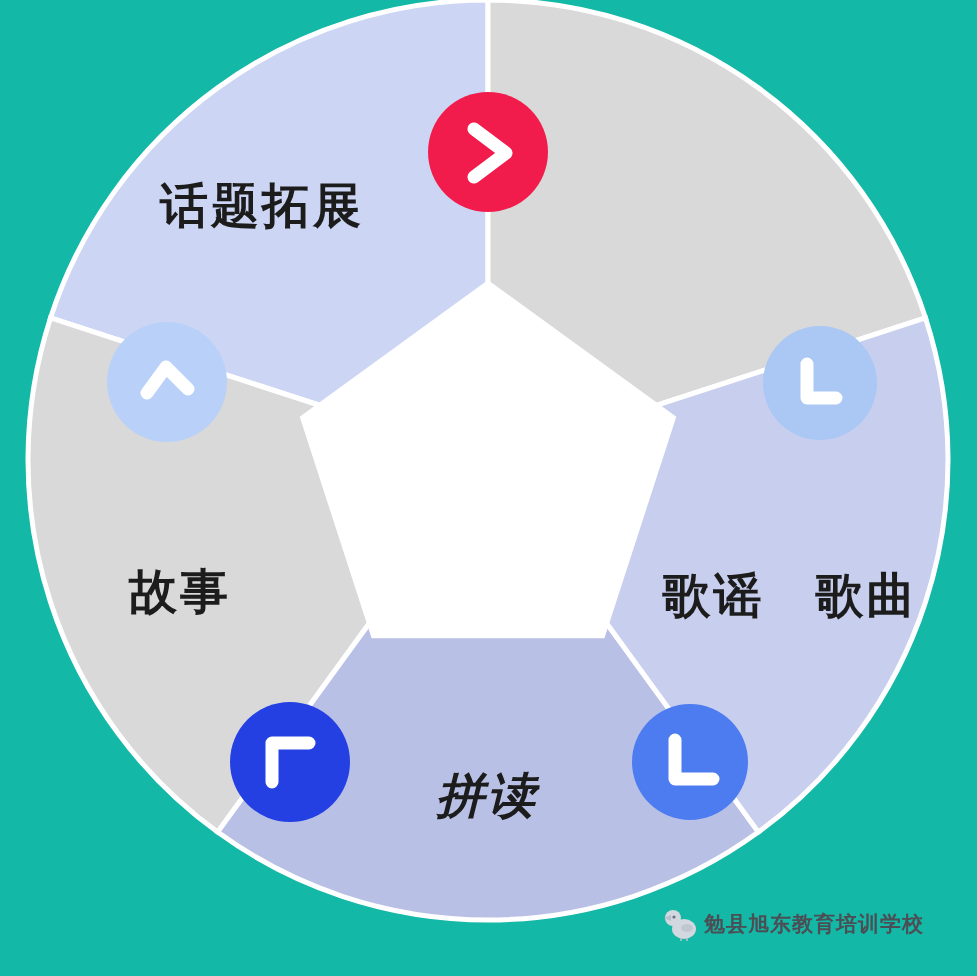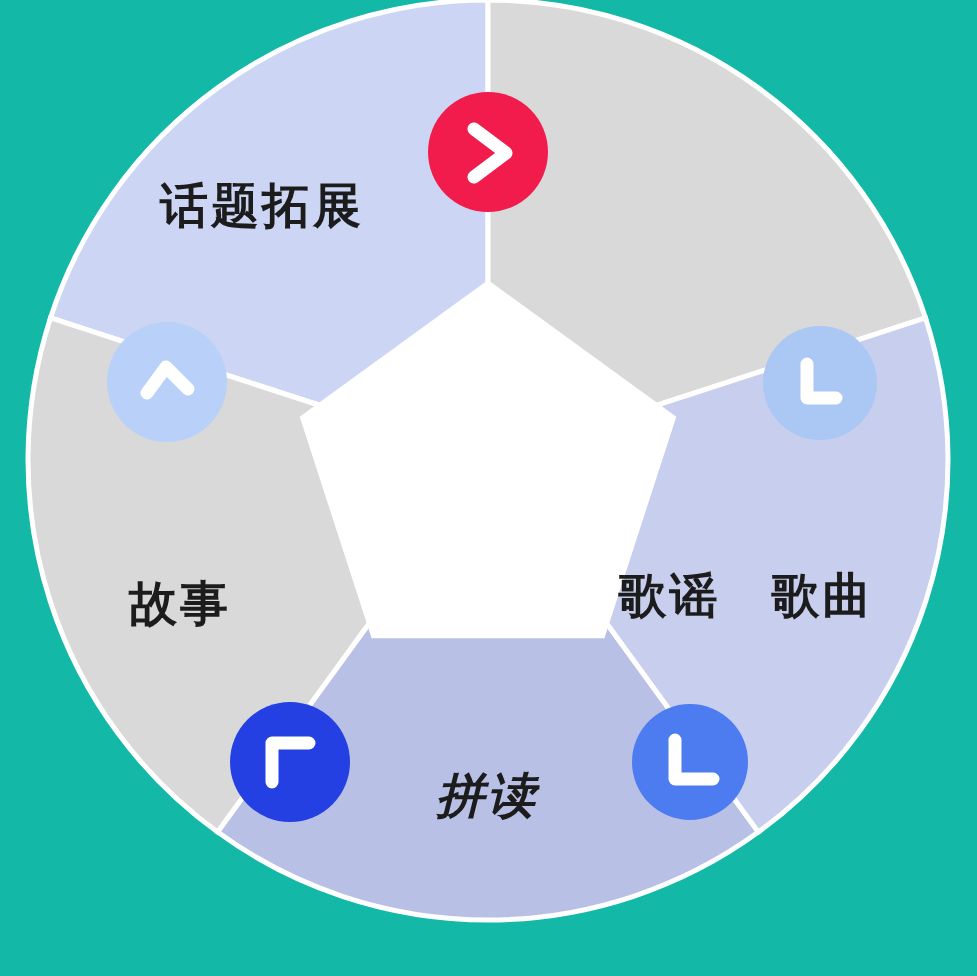--- a/index.html
+++ b/index.html
@@ -91,20 +91,32 @@
 
     <g>
       <circle cx="290" cy="762" r="60" fill="#2440e2"></circle>
       <polyline class="glyph" points="309,743 272,743 272,782"></polyline>
     </g>
   </svg>
 
   <div class="seg-label" style="left:262px; top:182px;">话题拓展</div>
 
 
-  <div class="seg-label" style="left:180px; top:580px;">故事</div>
+  <div class="seg-label" style="left:180px; top:568px;">故事</div>
 
-  <div class="seg-label" style="left:746px; top:572px;">歌谣　歌曲</div>
+  <div class="seg-label" style="left:790px; top:572px;">歌谣　歌曲</div>
 
   <div class="seg-label" style="left:487px; top:772px;font-style:italic;">拼读</div>
 
+  <div class="watermark">
+    <svg width="38" height="36" viewBox="0 0 38 36">
+      <ellipse cx="22" cy="23" rx="12" ry="10" fill="#d3d8e0"></ellipse>
+      <circle cx="11" cy="12" r="8" fill="#d3d8e0"></circle>
+      <path d="M2,12 L9,9 L9,15 Z" fill="#b9bfca"></path>
+      <circle cx="12" cy="11" r="1.6" fill="#6b7280"></circle>
+      <ellipse cx="25" cy="22" rx="6" ry="4" fill="#c1c7d1"></ellipse>
+      <line x1="19" y1="32" x2="19" y2="35" stroke="#b9bfca" stroke-width="1.6"></line>
+      <line x1="25" y1="32" x2="25" y2="35" stroke="#b9bfca" stroke-width="1.6"></line>
+    </svg>
+    <span class="watermark-text">勉县旭东教育培训学校</span>
+  </div>
 
 </div>
 
 </body></html>

